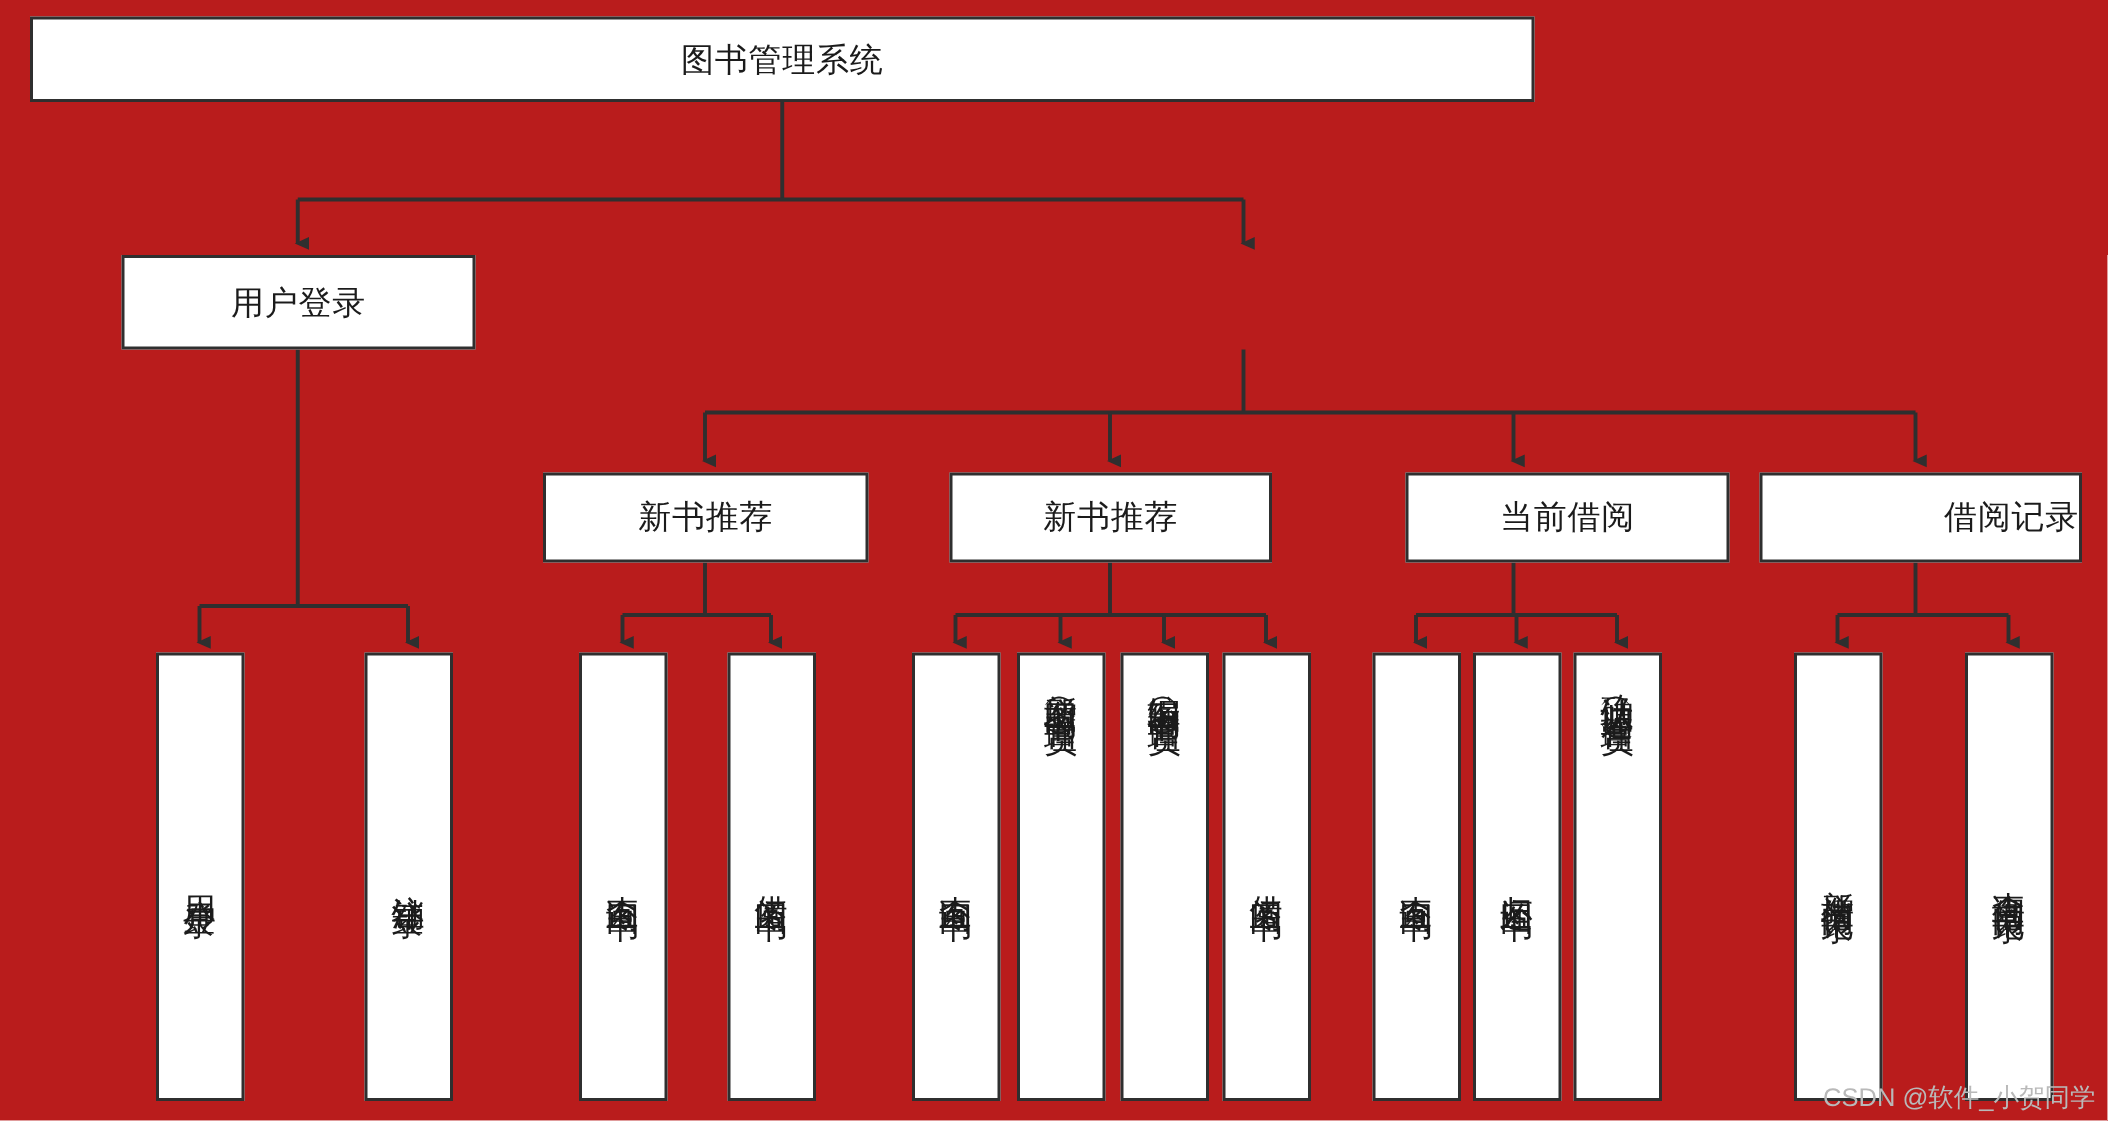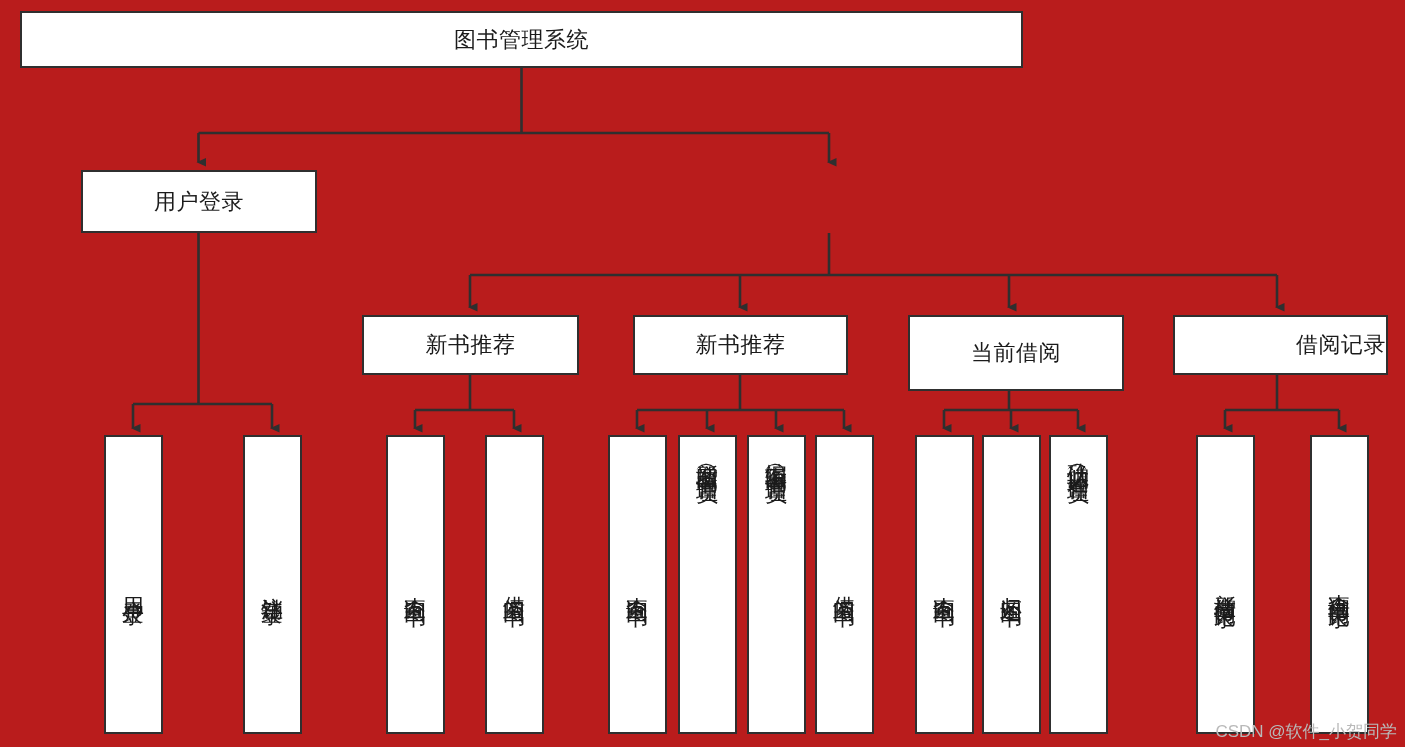--- a/index.html
+++ b/index.html
@@ -143,21 +143,21 @@
 
 
   <div class="node horiz" style="left:362px; top:315px; width:217px; height:60px;">
     <span class="label">新书推荐</span>
   </div>
 
   <div class="node horiz" style="left:633px; top:315px; width:215px; height:60px;">
     <span class="label">新书推荐</span>
   </div>
 
-  <div class="node horiz" style="left:908px; top:315px; width:216px; height:76px;">
+  <div class="node horiz" style="left:937px; top:315px; width:216px; height:60px;">
     <span class="label">当前借阅</span>
   </div>
 
   <div class="node horiz" style="left:1173px; top:315px; width:215px; height:60px;justify-content:flex-end;">
     <span class="label">借阅记录</span>
   </div>
 
   <div class="node vert centered" style="left:104px; top:435px; width:59px; height:299px;">
     <span class="label">用户登录</span>
   </div>

